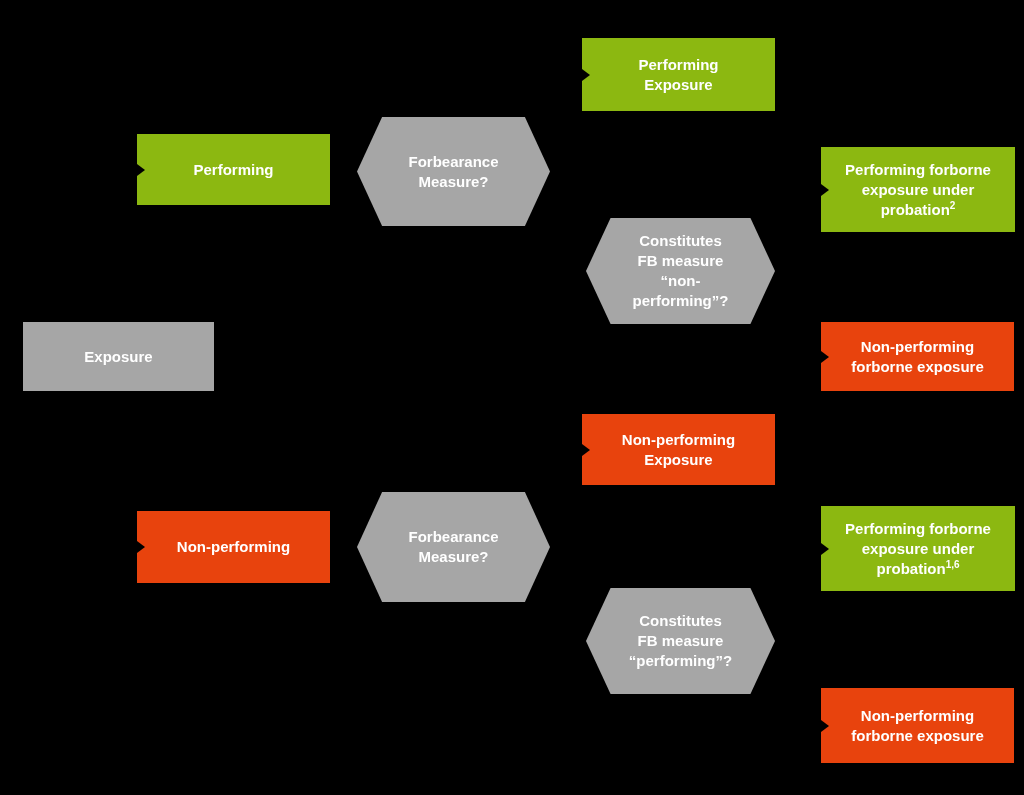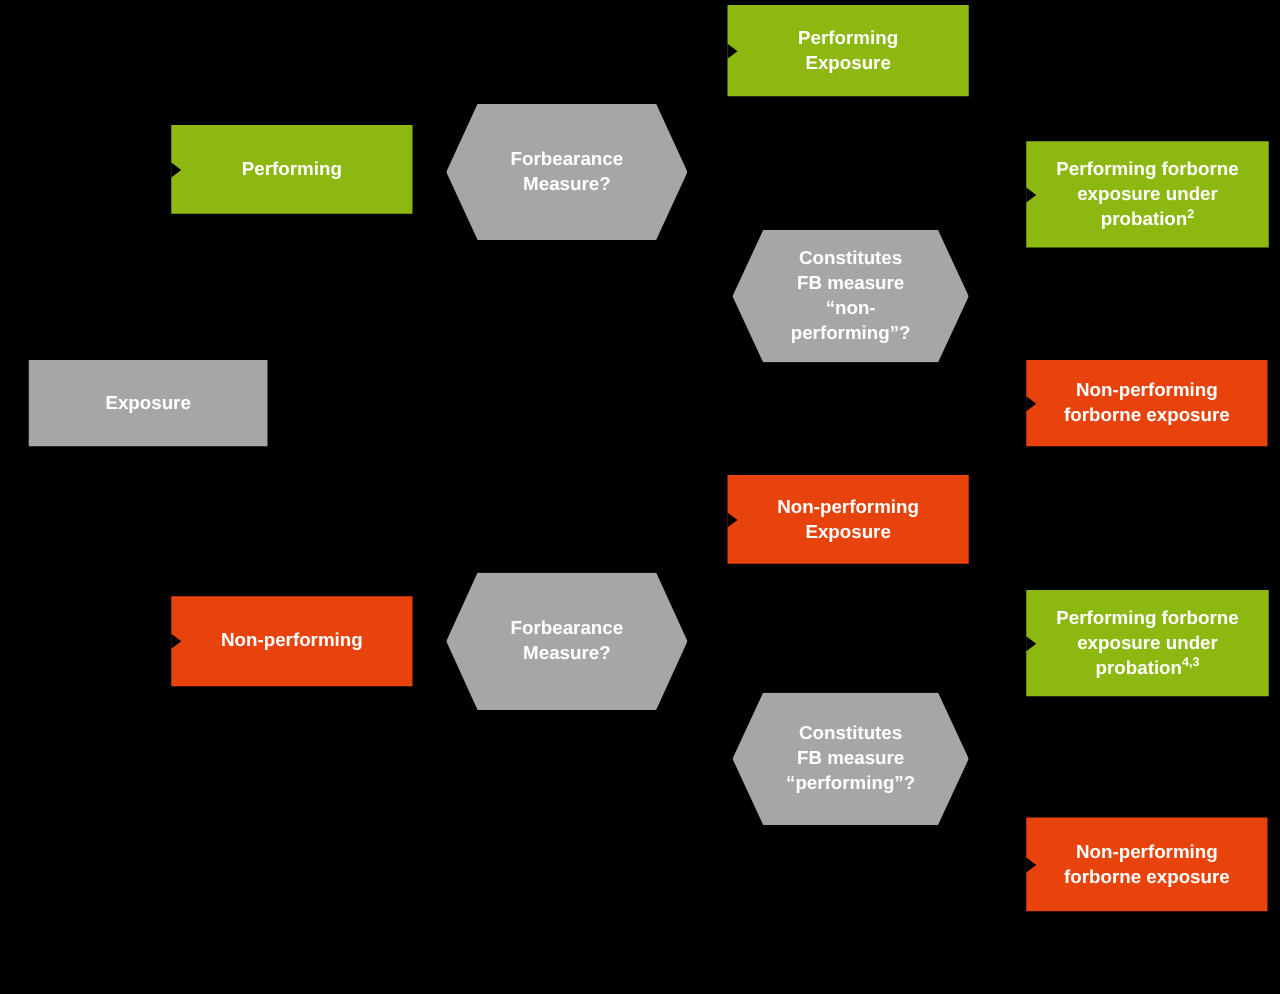--- a/index.html
+++ b/index.html
@@ -3,21 +3,21 @@
 <meta charset="utf-8">
 <style>
   html,body{margin:0;padding:0;background:#000;}
   .canvas{
     position:relative;width:1024px;height:795px;background:var(--background,#000);
     font-family:"Liberation Sans",sans-serif;overflow:hidden;
   }
   .node{
     position:absolute;display:flex;align-items:center;justify-content:center;
     text-align:center;color:var(--text,#fff);font-weight:bold;font-size:15px;
-    line-height:20px;box-sizing:border-box;padding:2px 6px;
+    line-height:20px;box-sizing:border-box;padding:2px 6px;margin-top:34px;
   }
   .lbl{white-space:pre-line;}
   .sup{font-size:10px;line-height:10px;vertical-align:super;}
   .green{background:var(--green,#8CB811);}
   .red{background:var(--red,#E8430D);}
   .gray{background:var(--gray,#A6A6A6);}
   .hex{
     background:var(--gray,#A6A6A6);
     clip-path:polygon(0 50%,13% 0,87% 0,100% 50%,87% 100%,13% 100%);
   }
@@ -92,21 +92,21 @@
   </div>
 
   <div id="n-hex-fb-bottom" class="node hex">
     <span class="lbl">Forbearance
 Measure?</span>
   </div>
 
   <div id="n-green-probation23" class="node green arrow-in">
     <span class="lbl"><span>Performing forborne
 exposure under
-probation</span><sup class="sup">4,3</sup></span>
+probation</span><sup class="sup">1,6</sup></span>
   </div>
 
   <div id="n-hex-constitutes-p" class="node hex">
     <span class="lbl">Constitutes
 FB measure
 “performing”?</span>
   </div>
 
   <div id="n-red-forborne-bottom" class="node red arrow-in">
     <span class="lbl">Non-performing

